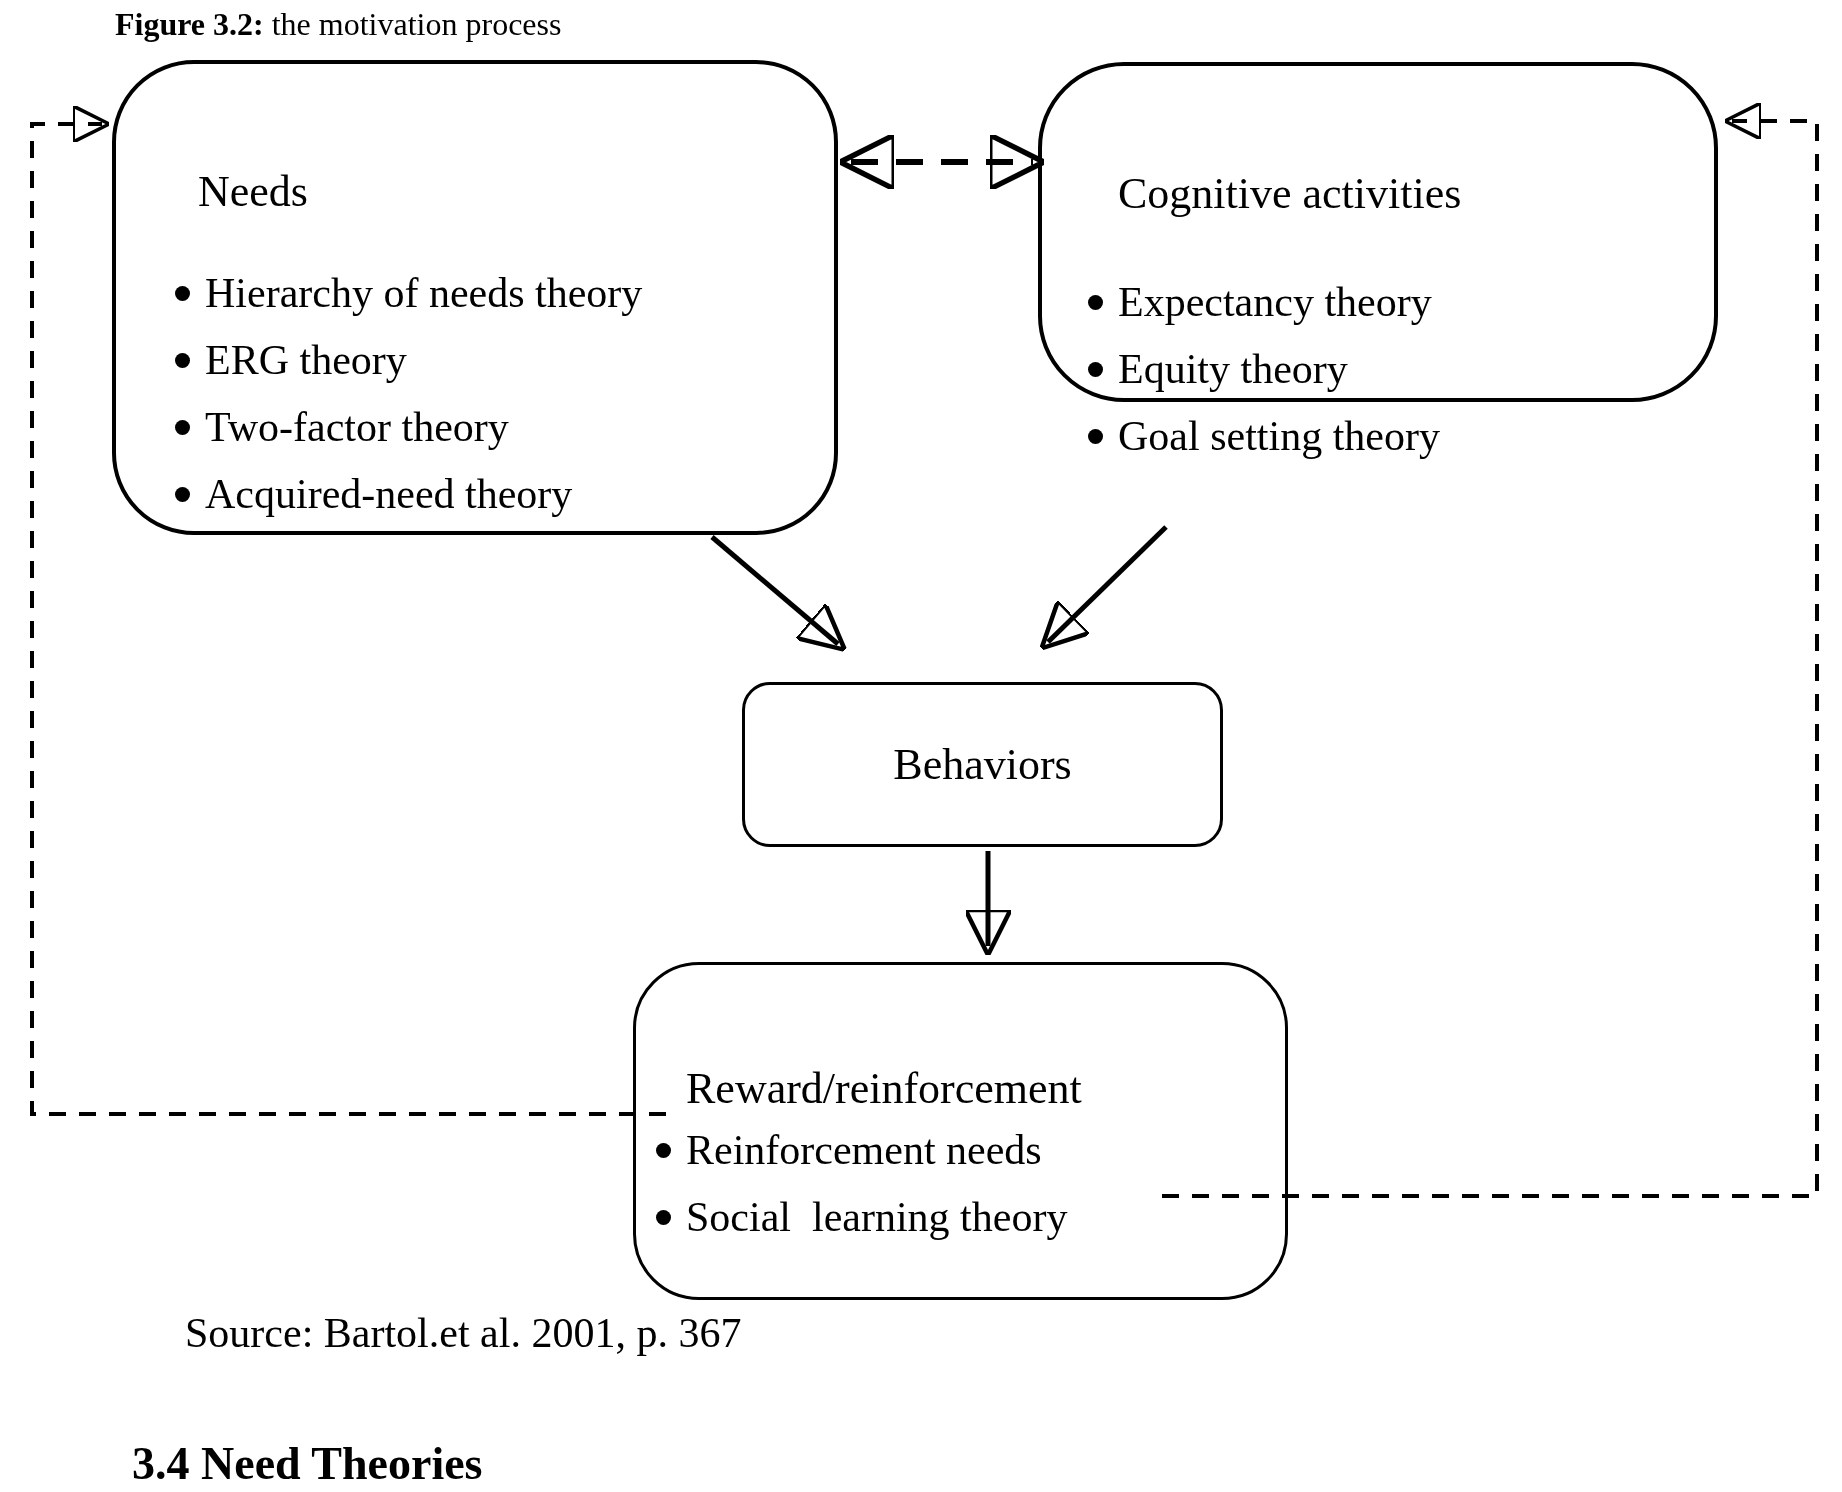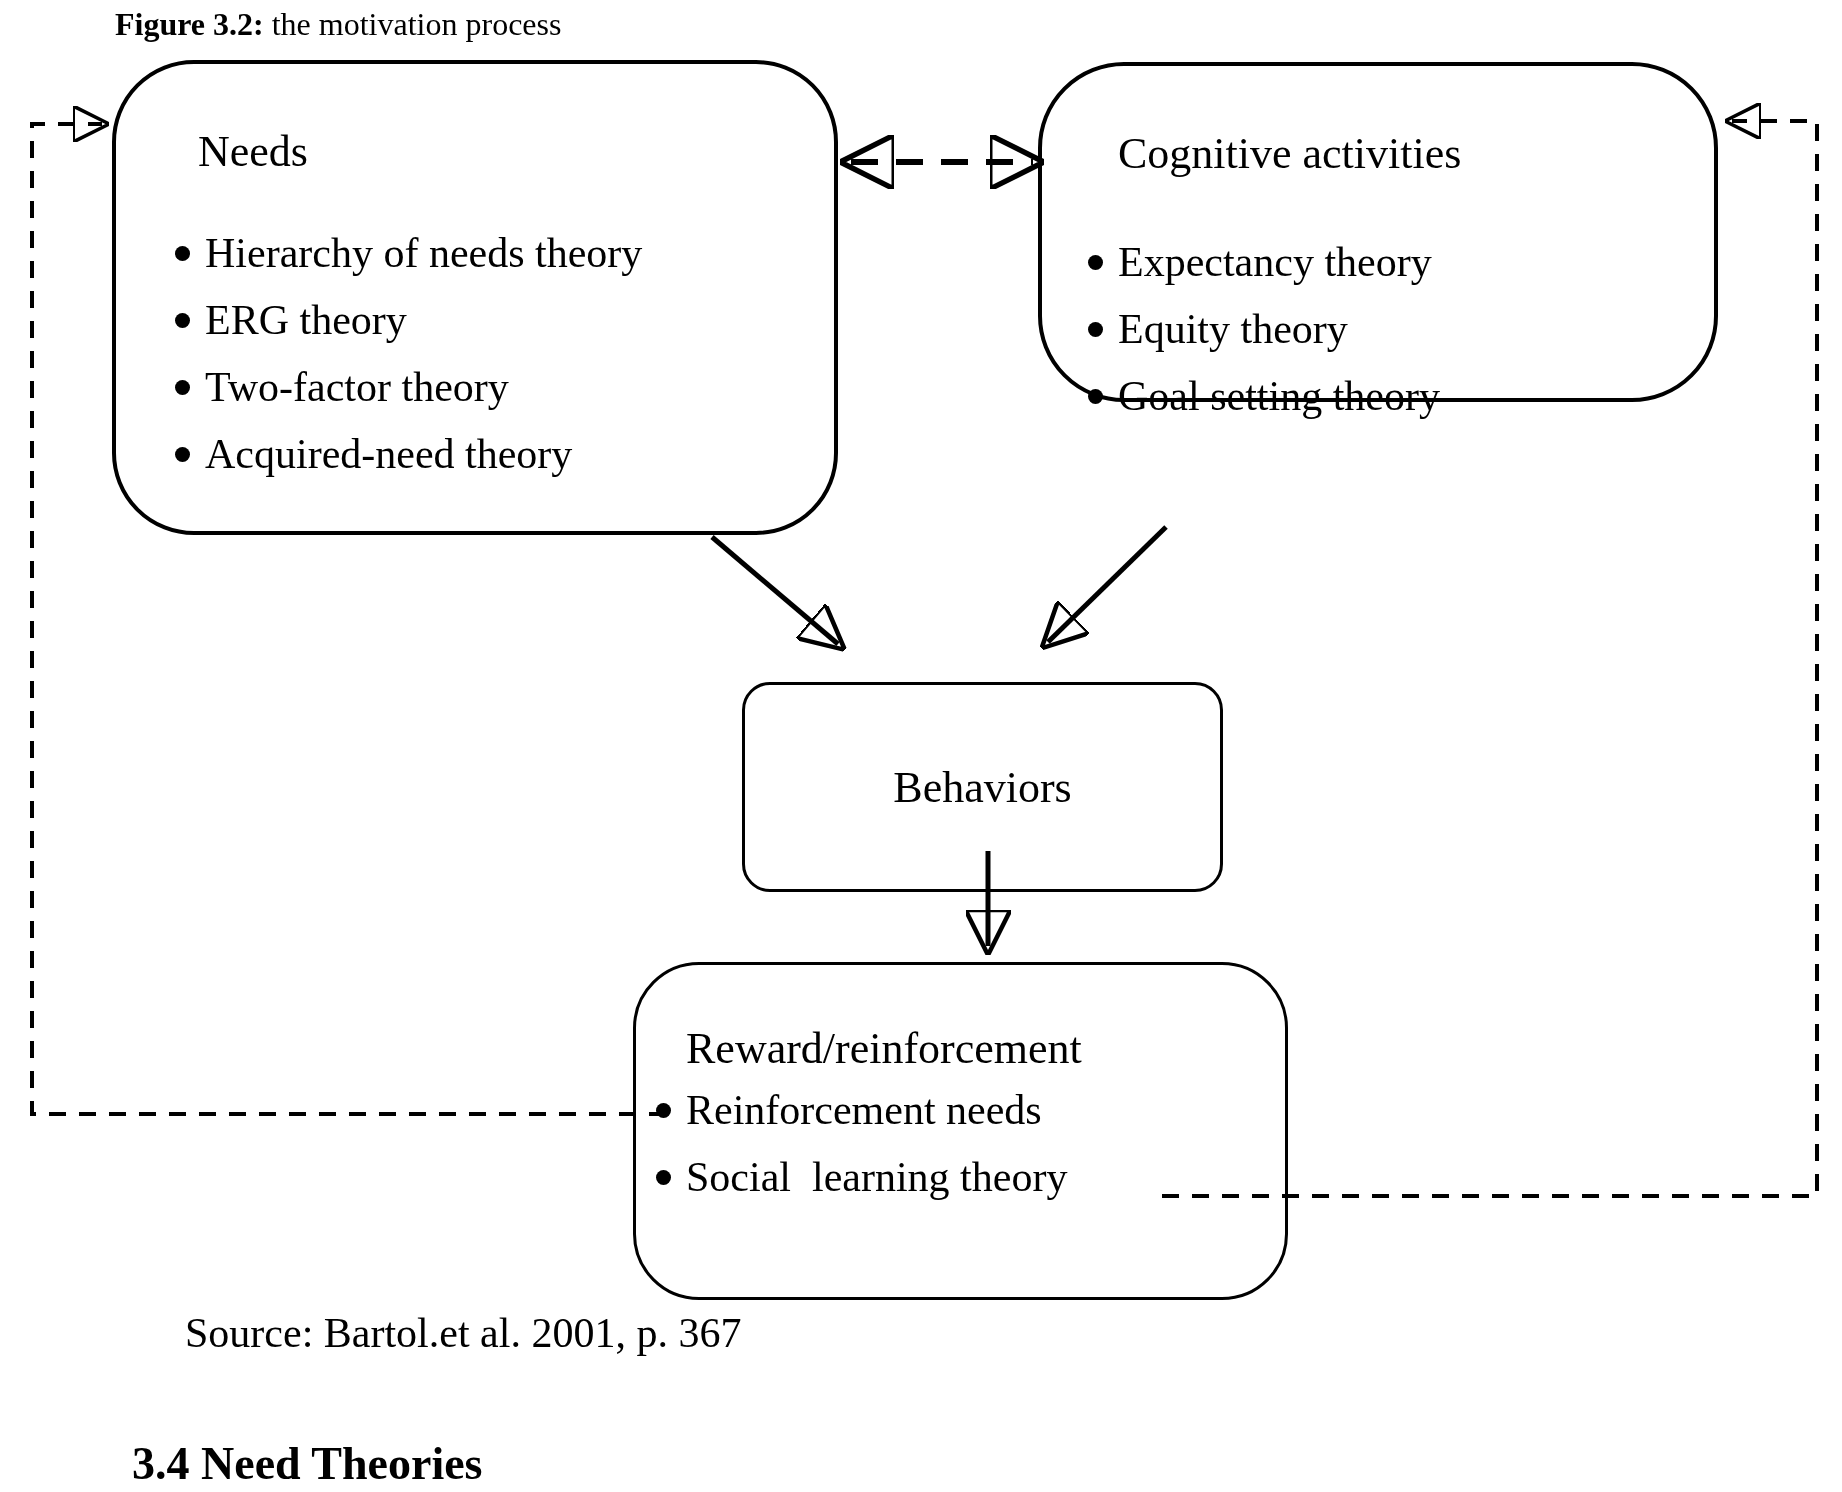--- a/index.html
+++ b/index.html
@@ -19,38 +19,38 @@
     white-space: nowrap;
   }
   .fig-title .bold { font-weight: bold; margin-right: 8px; }
 
   .node {
     position: absolute;
     box-sizing: border-box;
     border: 4px solid #000000;
     background: transparent;
   }
-  .node-title { font-size: 44px; line-height: 52px; }
+  .node-title { font-size: 44px; line-height: 52px; margin-top: 40px; }
 
   .needs {
     left: 112px; top: 60px; width: 726px; height: 475px;
     border-radius: 82px;
     padding: 62px 20px 0 82px;
   }
   .needs ul { margin: 42px 0 0 7px; }
 
   .cognitive {
     left: 1038px; top: 62px; width: 680px; height: 340px;
     border-radius: 86px;
     padding: 62px 20px 0 76px;
   }
   .cognitive ul { margin: 49px 0 0 0; }
 
   .behaviors {
-    left: 742px; top: 682px; width: 481px; height: 210px;
+    left: 742px; top: 682px; width: 481px; height: 165px;
     border-width: 3px;
     border-radius: 28px;
     display: flex; align-items: center; justify-content: center;
     font-size: 44px;
   }
 
   .reward {
     left: 633px; top: 962px; width: 655px; height: 338px;
     border-width: 3px;
     border-radius: 66px;

